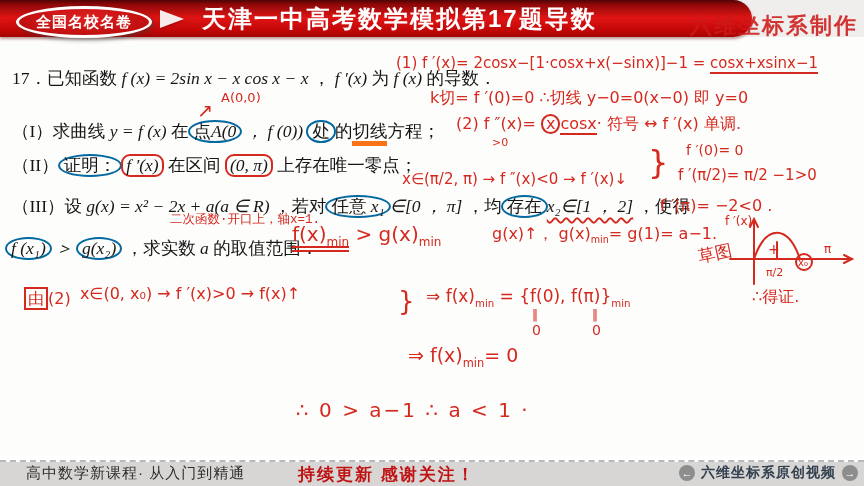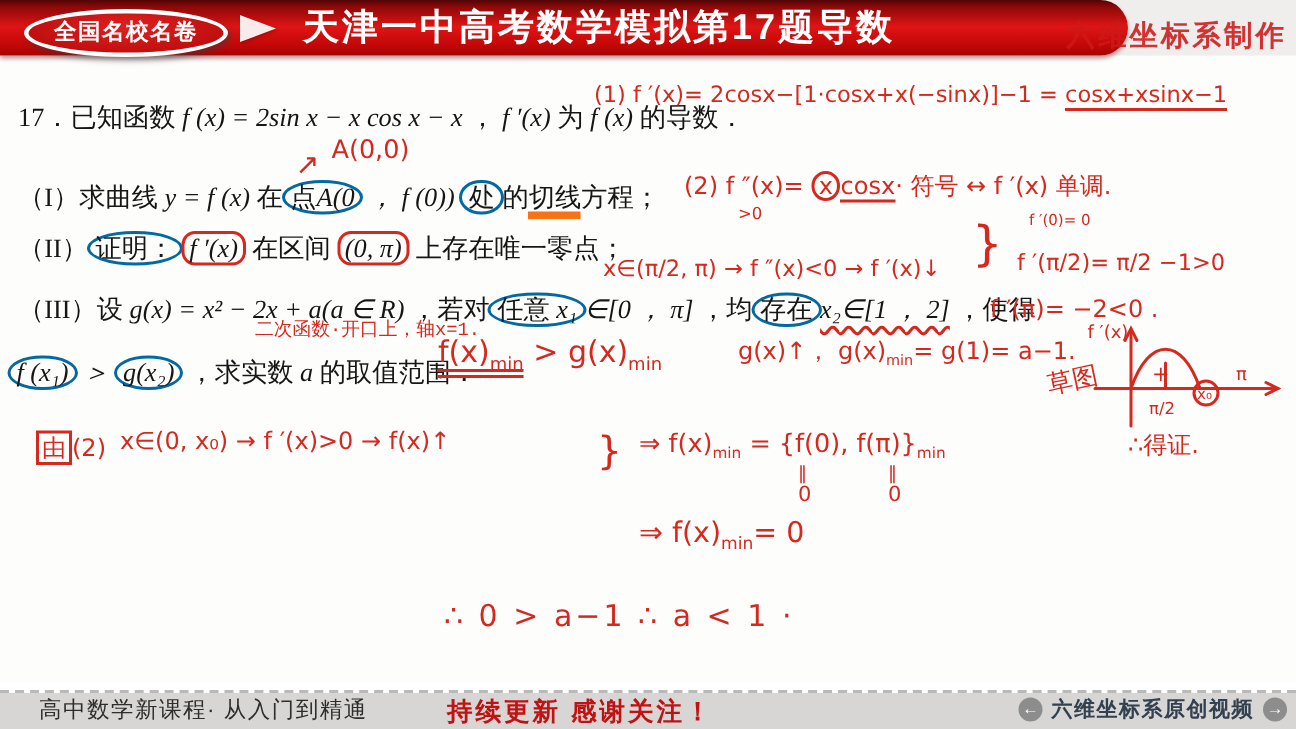--- a/index.html
+++ b/index.html
@@ -11,21 +11,21 @@
           background:linear-gradient(180deg,#4f0404 0%,#8e0808 12%,#e01414 48%,#c20707 82%,#a30505 100%);
           box-shadow:0 2px 3px rgba(90,0,0,.4);}
   #badge{position:absolute;left:16px;top:6px;width:130px;height:26px;border:3px solid #fff;
          border-radius:50%;background:radial-gradient(ellipse at 50% 35%,#e02020,#b40808);
          color:#fff;font-size:15px;font-weight:bold;text-align:center;line-height:26px;
          letter-spacing:1px;box-shadow:2px 2px 4px rgba(60,60,60,.55);}
   #chev{position:absolute;left:160px;top:10px;width:0;height:0;border-left:24px solid rgba(255,255,255,.92);
         border-top:9px solid transparent;border-bottom:9px solid transparent;filter:drop-shadow(1px 1px 1px rgba(120,0,0,.5));}
   #title{position:absolute;left:202px;top:4px;color:#fff;font-size:24px;font-weight:bold;
          letter-spacing:2px;line-height:30px;white-space:nowrap;}
-  #watermark{position:absolute;right:6px;top:11px;color:rgba(205,25,25,.88);font-size:19px;
+  #watermark{position:absolute;right:6px;top:11px;color:rgba(205,25,25,.88);font-size:22px;
              font-weight:bold;letter-spacing:2px;white-space:nowrap;}
   
   .pl{position:absolute;font-family:"Liberation Serif",serif;font-size:17.5px;color:#161616;white-space:nowrap;}
   .pt{font-family:"Liberation Serif",serif;}
   .pm{font-family:"Liberation Serif",serif;font-style:italic;}
   
   .circ{display:inline-block;border:2px solid #0369a1;border-radius:50%;padding:0 4px;margin:0 -1px;line-height:1.1;}
   .rrect{display:inline-block;border:2px solid #d5281e;border-radius:9px;padding:0 3px;line-height:1.1;}
   .redul{border-bottom:5px solid #f97316;margin-top:23px;}
   .wavy{text-decoration:underline wavy #d5281e 1.5px;text-underline-offset:5px;}
@@ -73,31 +73,32 @@
   <div class="pl" style="left:12px;top:194px;">
     <span class="pt">（III）设 </span><span class="pm">g(x) = x² − 2x + a(a ∈ R)</span><span class="pt"> ，若对</span><span class="circ"><span class="pt">任意 </span><span class="pm">x₁</span></span><span class="pm">∈[0 ， π]</span><span class="pt"> ，均</span><span class="wavy"><span class="circ"><span class="pt">存在</span></span><span class="pm">x₂∈[1 ， 2]</span></span><span class="pt"> ，使得</span>
   </div>
 
   <div class="pl" style="left:6px;top:236px;">
     <span class="circ"><span class="pm">f (x₁)</span></span><span class="pm"> ＞ </span><span class="circ"><span class="pm">g(x₂)</span></span><span class="pt"> ，求实数 </span><span class="pm">a</span><span class="pt"> 的取值范围．</span>
   </div>
 
   <div class="hw" style="left:396px;top:54px;font-size:15px;"><span>(1) f ′(x)= 2cosx−[1·cosx+x(−sinx)]−1 =</span> <span class="ul">cosx+xsinx−1</span></div>
 
+  <div class="hw" style="left:430px;top:88px;font-size:16px;">k切= f ′(0)=0 ∴切线 y−0=0(x−0) 即 y=0</div>
 
   <div class="hw" style="left:197px;top:99px;font-size:19px;">↗</div>
-  <div class="hw" style="left:221px;top:90px;font-size:17px;">A(0,0)</div>
+  <div class="hw" style="left:221px;top:90px;font-size:13px;">A(0,0)</div>
 
   <div class="hw" style="left:424px;top:114px;font-size:16px;margin-left:32px;"><span>(2) f ″(x)=</span> <span class="xcirc">x</span><span class="ul">cosx</span><span>· 符号 ↔ f ′(x) 单调.</span></div>
   <div class="hw" style="left:492px;top:136px;font-size:11px;">&gt;0</div>
 
   <div class="hw" style="left:402px;top:170px;font-size:15px;">x∈(π/2, π) → f ″(x)&lt;0 → f ′(x)↓</div>
   <div class="hw" style="left:648px;top:143px;font-size:32px;font-weight:normal;">}</div>
 
-  <div class="hw" style="left:686px;top:142px;font-size:10px;">f ′(0)= 0</div>
+  <div class="hw" style="left:686px;top:142px;font-size:14px;">f ′(0)= 0</div>
   <div class="hw" style="left:678px;top:166px;font-size:15px;">f ′(π/2)= π/2 −1&gt;0</div>
   <div class="hw" style="left:660px;top:196px;font-size:16px;">f ′(π)= −2&lt;0 .</div>
 
   <div class="hw" style="left:170px;top:211px;font-size:12.5px;font-family:Liberation Mono, monospace;">二次函数·开口上，轴x=1.</div>
 
   <div class="hw" style="left:292px;top:222px;font-size:20px;"><span class="dul"><span>f(x)</span><span class="sub">min</span></span><span> &gt; g(x)</span><span class="sub">min</span></div>
 
   <div class="hw" style="left:492px;top:224px;font-size:16px;"><span>g(x)↑， g(x)</span><span class="sub">min</span><span>= g(1)= a−1.</span></div>
 
   <div class="hw" style="left:698px;top:242px;font-size:17px;transform:rotate(-12deg);">草图</div>
@@ -127,21 +128,21 @@
 
   <div class="hw" style="left:80px;top:284px;font-size:16px;">x∈(0, x₀) → f ′(x)&gt;0 → f(x)↑</div>
   <div class="hw" style="left:398px;top:286px;font-size:26px;font-weight:normal;">}</div>
 
   <div class="hw" style="left:426px;top:286px;font-size:17px;"><span>⇒ f(x)</span><span class="sub">min</span> <span>= {f(0), f(π)}</span><span class="sub">min</span></div>
   <div class="hw" style="left:532px;top:308px;font-size:12px;">‖</div>
   <div class="hw" style="left:592px;top:308px;font-size:12px;">‖</div>
   <div class="hw" style="left:532px;top:322px;font-size:14px;">0</div>
   <div class="hw" style="left:592px;top:322px;font-size:14px;">0</div>
 
-  <div class="hw" style="left:426px;top:344px;font-size:19px;"><span>⇒ f(x)</span><span class="sub">min</span><span>= 0</span></div>
+  <div class="hw" style="left:408px;top:344px;font-size:19px;"><span>⇒ f(x)</span><span class="sub">min</span><span>= 0</span></div>
 
   <div class="hw" style="left:296px;top:398px;font-size:20px;letter-spacing:2px;">∴ 0 &gt; a−1   ∴ a &lt; 1 ·</div>
 
   <div id="sep"></div>
   <div id="footer">
     <div id="f-left">高中数学新课程· 从入门到精通</div>
     <div id="f-center">持续更新 感谢关注！</div>
     <div id="f-right">
       <span class="fcirc">←</span>
       <span class="txt">六维坐标系原创视频</span>

